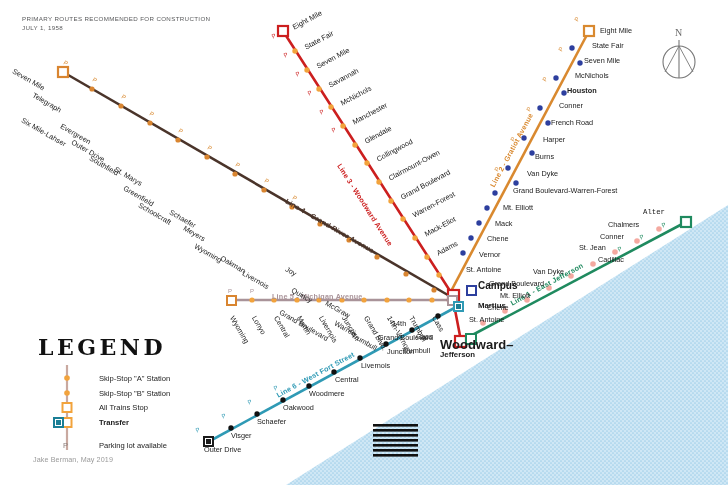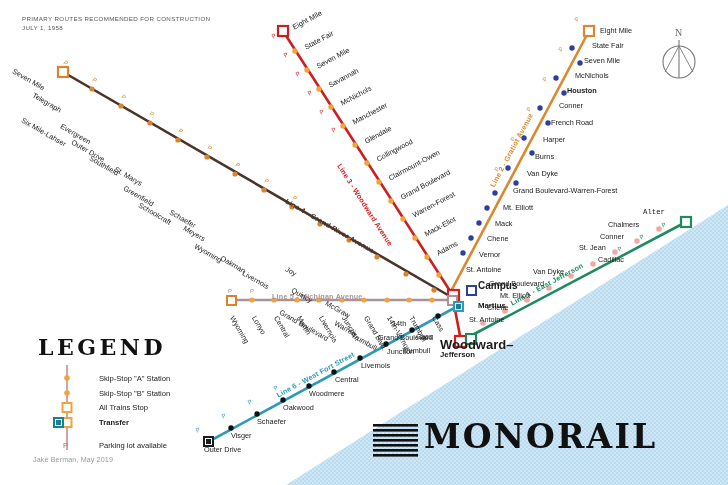--- a/index.html
+++ b/index.html
@@ -190,21 +190,20 @@
     <g fill="#111">
       <rect x="373" y="424" width="45" height="2.6"></rect>
         <rect x="373" y="429" width="45" height="2.6"></rect>
       <rect x="373" y="434" width="45" height="2.6"></rect>
         <rect x="373" y="439" width="45" height="2.6"></rect>
       <rect x="373" y="444" width="45" height="2.6"></rect>
         <rect x="373" y="449" width="45" height="2.6"></rect>
       <rect x="373" y="454" width="45" height="2.6"></rect>
     </g>
   </svg>
-  <div class="mono-title">MONORAIL</div>
 
   <div class="rtlabel" style="left:286px;top:196px;color:#4a342a;transform:rotate(30.1deg);">Line 4 - Grand River Avenue</div>
   <div class="rtlabel" style="left:272px;top:292px;color:#a99399;">Line 5 - Michigan Avenue</div>
   <div class="rtlabel" style="left:277px;top:391px;color:#2f9ab5;transform:rotate(-28.5deg);">Line 6 - West Fort Street</div>
   <div class="rtlabel" style="left:339px;top:160px;color:#cc1f1f;transform:rotate(57.3deg);">Line 3 - Woodward Avenue</div>
   <div class="rtlabel" style="left:492px;top:182px;color:#d9892f;transform:rotate(-61.8deg);">Line 2 - Gratiot Avenue</div>
   <div class="rtlabel" style="left:511px;top:299px;color:#1f8a5f;transform:rotate(-28.3deg);">Line 1 - East Jefferson</div>
 
   <div class="stn" style="left:13px;top:66px;transform:rotate(30deg);">Seven Mile</div>
   <div class="stn" style="left:33px;top:90px;transform:rotate(30deg);">Telegraph</div>

